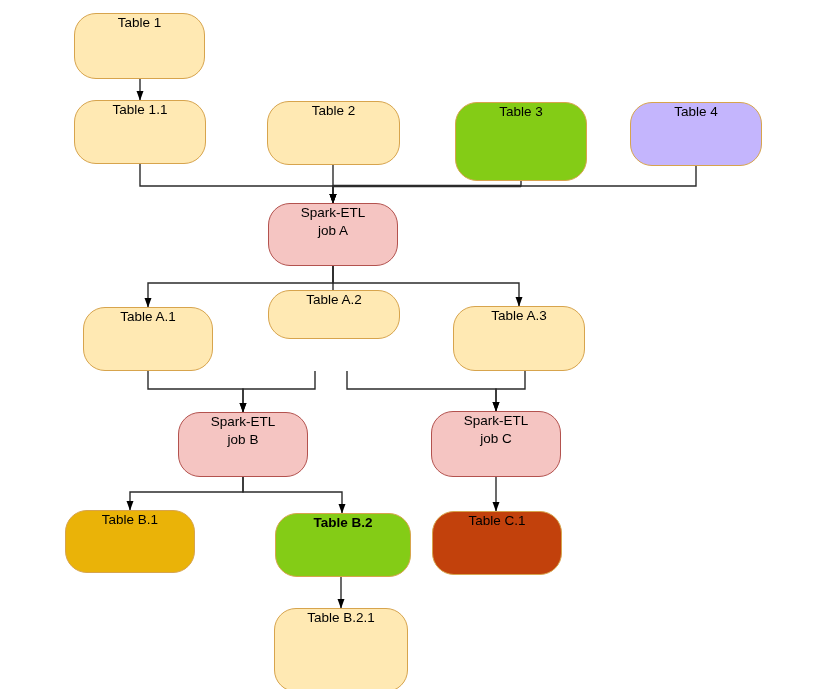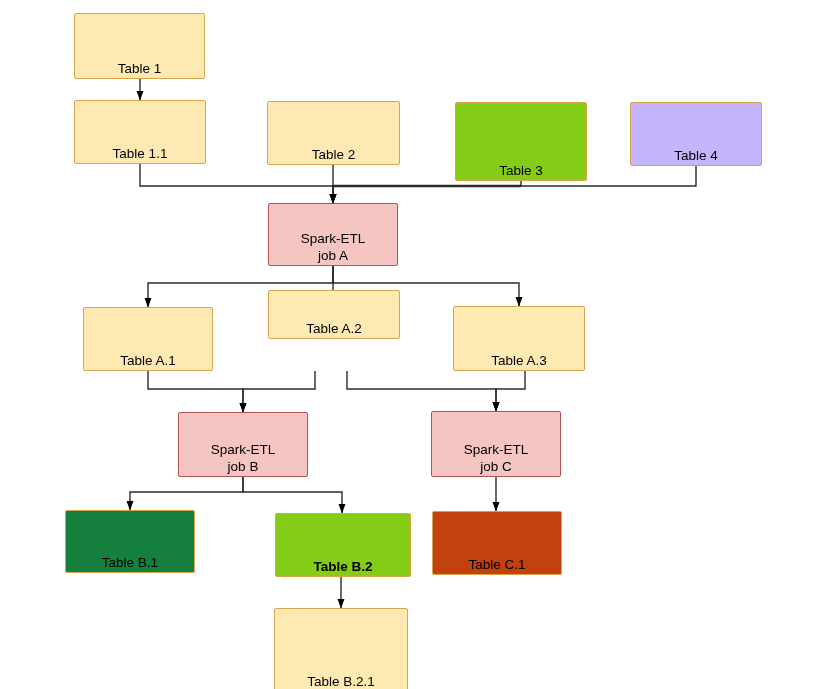--- a/index.html
+++ b/index.html
@@ -18,25 +18,25 @@
   #edge-layer {
     position: absolute;
     left: 0;
     top: 0;
     width: 813px;
     height: 689px;
   }
   .node {
     position: absolute;
     box-sizing: border-box;
-    border-radius: 2px;
+    border-radius: 22px;
     border-style: solid;
     border-width: 1.7px;
     display: flex;
-    align-items: flex-end;
+    align-items: flex-start;
     justify-content: center;
     text-align: center;
     color: #000000;
     font-size: 13.5px;
     line-height: 1.3;
   }
   .node-label {
     white-space: pre-line;
     pointer-events: none;
   }
@@ -101,21 +101,21 @@
         <span class="node-label">Table A.3</span>
       </div>
       <div class="node node-job" style="left: 178px; top: 412px; width: 130px; height: 65px; background: rgb(245, 197, 194); border-color: rgb(179, 82, 78);">
         <span class="node-label">Spark-ETL
 job B</span>
       </div>
       <div class="node node-job" style="left: 431px; top: 411px; width: 130px; height: 66px; background: rgb(245, 197, 194); border-color: rgb(179, 82, 78);">
         <span class="node-label">Spark-ETL
 job C</span>
       </div>
-      <div class="node node-table" style="left: 65px; top: 510px; width: 130px; height: 63px; background: #15803d; border-color: rgb(215, 164, 77);">
+      <div class="node node-table" style="left: 65px; top: 510px; width: 130px; height: 63px; background: #eab308; border-color: rgb(215, 164, 77);">
         <span class="node-label">Table B.1</span>
       </div>
       <div class="node node-table" style="left: 275px; top: 513px; width: 136px; height: 64px; background: #84cc16; border-color: rgb(215, 164, 77); font-weight: bold;">
         <span class="node-label">Table B.2</span>
       </div>
       <div class="node node-table" style="left: 432px; top: 511px; width: 130px; height: 64px; background: #c2410c; border-color: rgb(215, 164, 77);">
         <span class="node-label">Table C.1</span>
       </div>
       <div class="node node-table" style="left: 274px; top: 608px; width: 134px; height: 84px; background: rgb(255, 233, 179); border-color: rgb(215, 164, 77);">
         <span class="node-label">Table B.2.1</span>

